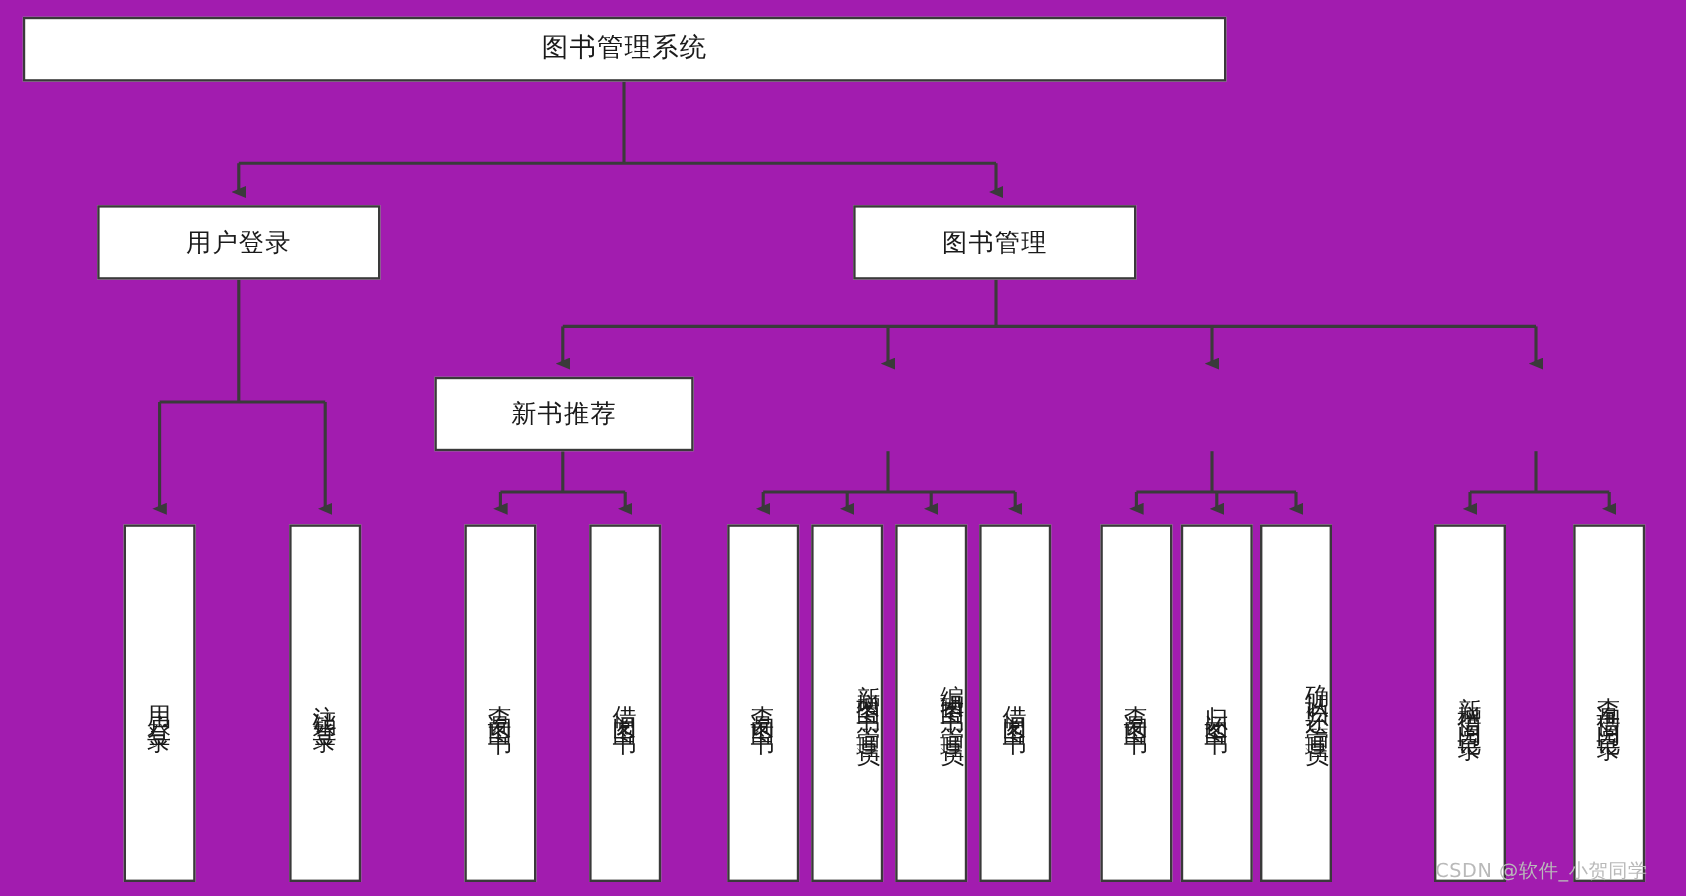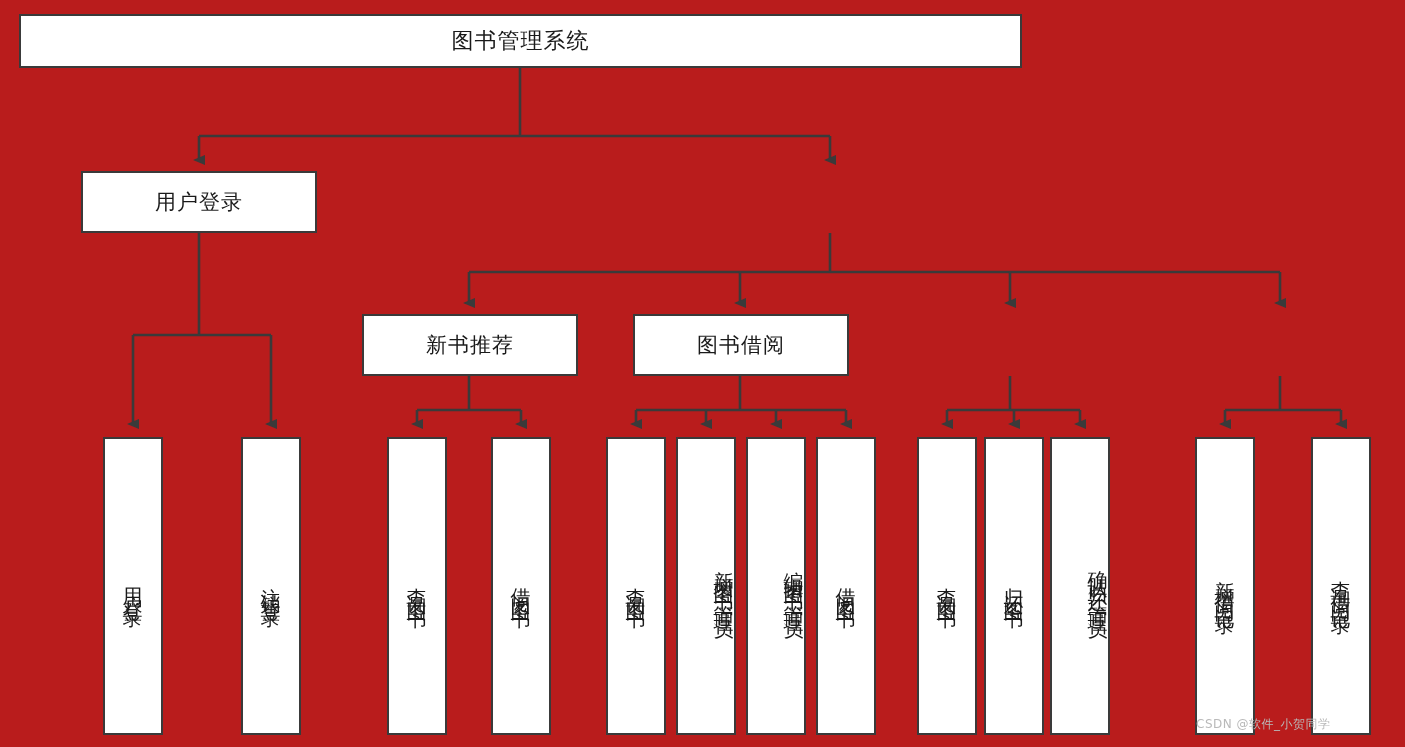--- a/index.html
+++ b/index.html
@@ -8,21 +8,21 @@
     padding: 0;
     background: #ffffff;
   }
   body {
     font-family: "DejaVu Sans", "Liberation Sans", sans-serif;
   }
   #canvas {
     position: relative;
     width: 1405px;
     height: 747px;
-    background: #b91c1c;
+    background: #a21caf;
     overflow: hidden;
   }
   #edges {
     position: absolute;
     left: 0;
     top: 0;
     width: 1405px;
     height: 747px;
     pointer-events: none;
   }
@@ -58,21 +58,21 @@
     align-items: flex-start;
   }
   .node.vert .vtext {
     writing-mode: vertical-rl;
     text-orientation: upright;
     white-space: nowrap;
   }
   .watermark {
     position: absolute;
     color: #b9b9b9;
-    font-size: 12px;
+    font-size: 16px;
     letter-spacing: 0.5px;
     white-space: nowrap;
     user-select: none;
   }
 </style>
 </head>
 <body>
 
 <div id="canvas">
 
@@ -122,23 +122,23 @@
       <path d="M1280,376 L1280,410"></path>
       <path d="M1225,410 L1341,410"></path>
       <path d="M1225,410 L1225,424" marker-end="url(#arrow)"></path>
       <path d="M1341,410 L1341,424" marker-end="url(#arrow)"></path>
     </g>
   </svg>
 
   <div class="node horiz root" style="left:19px; top:14px; width:1003px; height:54px;">图书管理系统</div>
 
   <div class="node horiz" style="left:81px; top:171px; width:236px; height:62px;">用户登录</div>
+  <div class="node horiz" style="left:711px; top:171px; width:236px; height:62px;">图书管理</div>
 
   <div class="node horiz" style="left:362px; top:314px; width:216px; height:62px;">新书推荐</div>
-  <div class="node horiz" style="left:633px; top:314px; width:216px; height:62px;">图书借阅</div>
 
   <div class="node vert" style="left:103px; top:437px; width:60px; height:298px;">
     <span class="vtext">用户登录</span>
   </div>
   <div class="node vert" style="left:241px; top:437px; width:60px; height:298px;">
     <span class="vtext">注销登录</span>
   </div>
 
   <div class="node vert" style="left:387px; top:437px; width:60px; height:298px;">
     <span class="vtext">查询图书</span>

